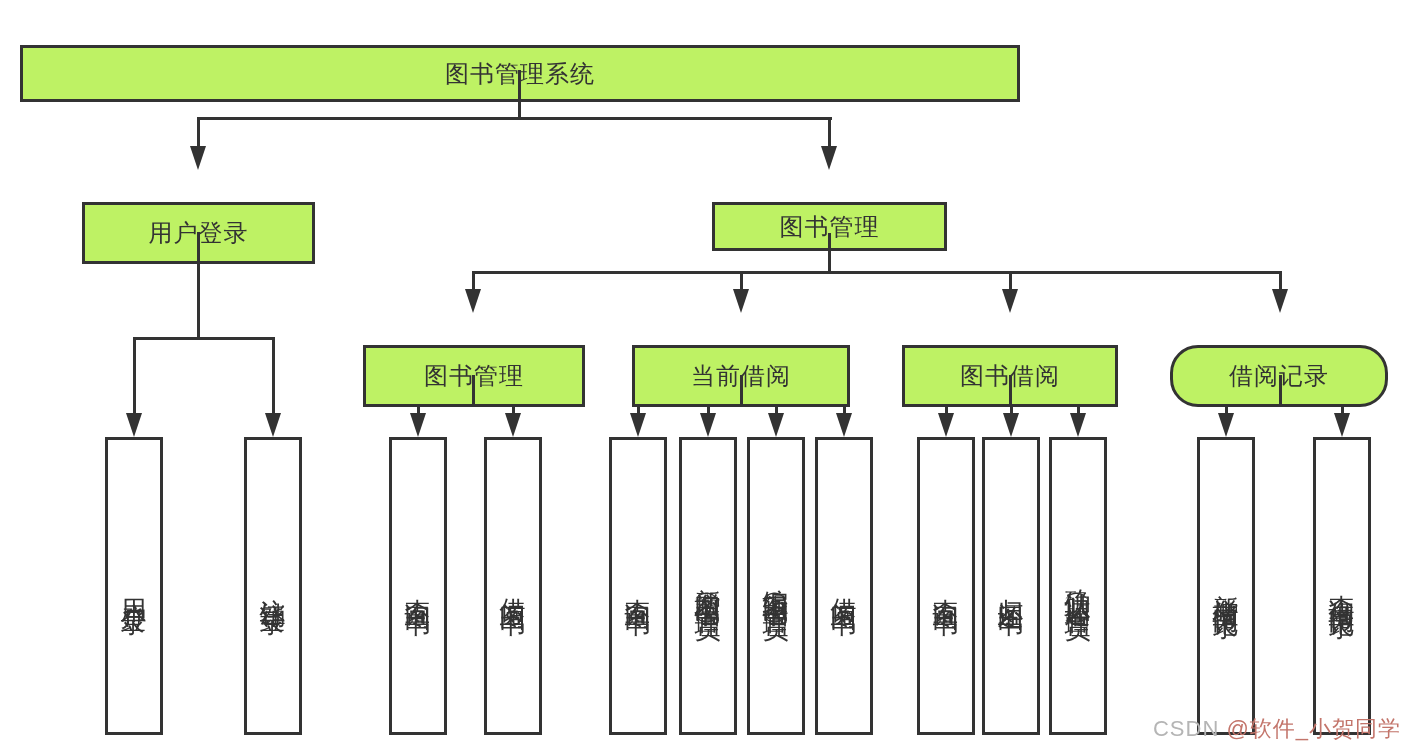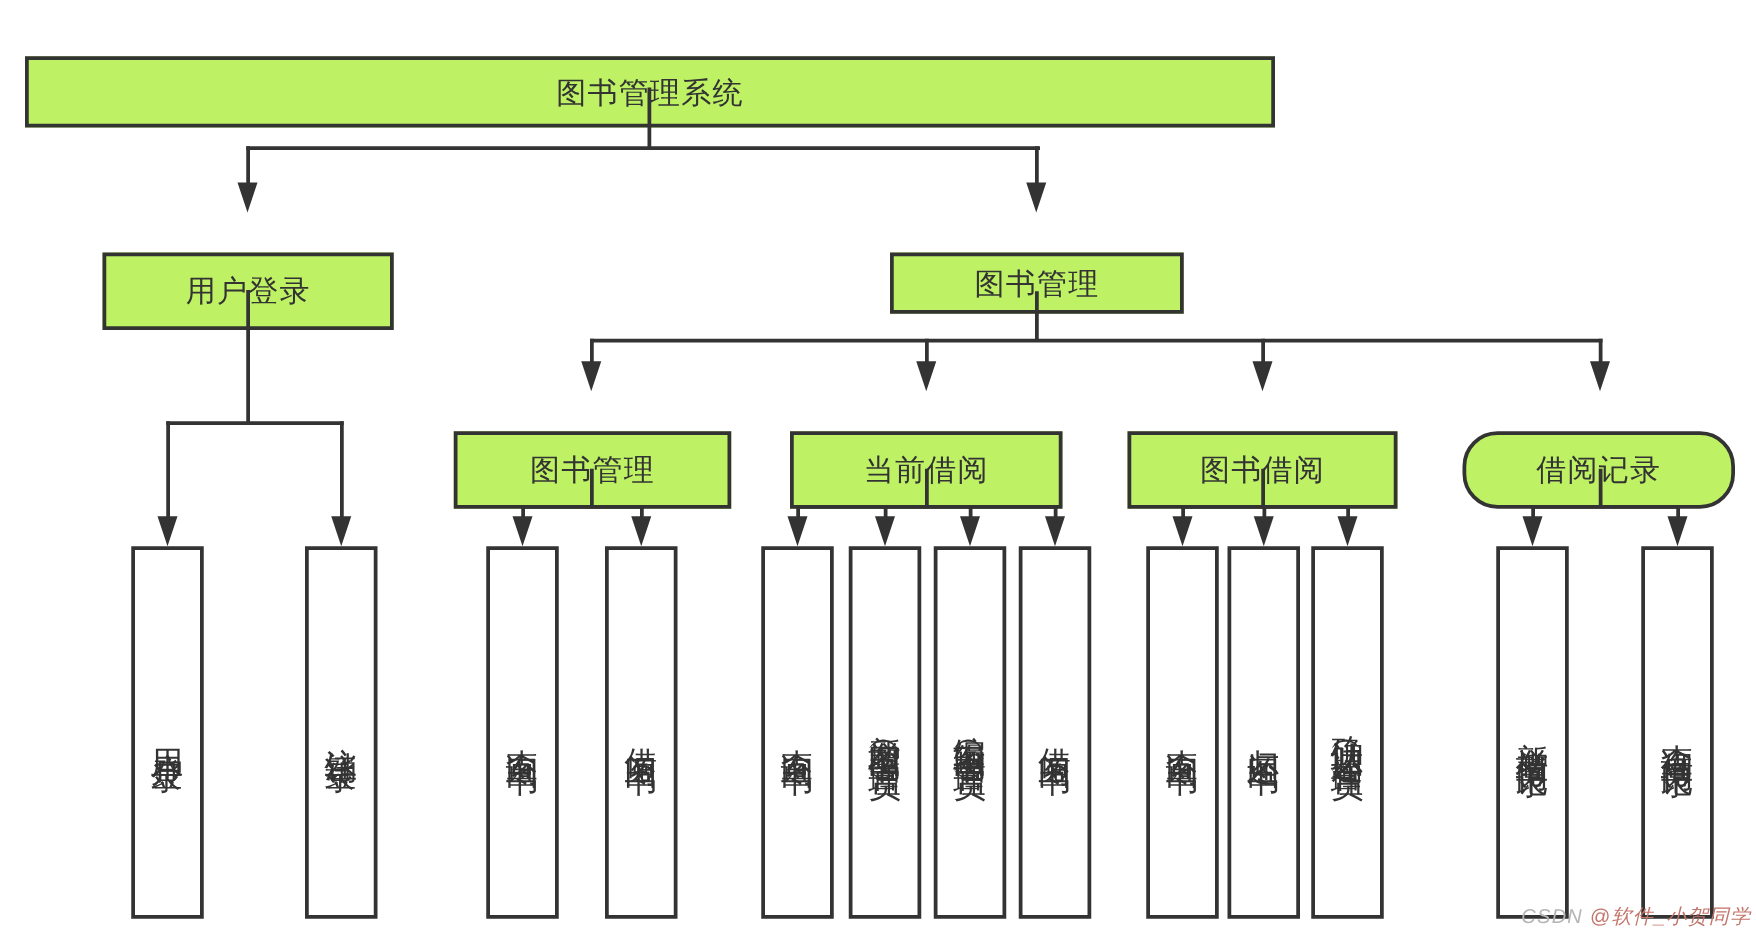--- a/index.html
+++ b/index.html
@@ -28,21 +28,21 @@
   .hline{height:3px;}
   .vline{width:3px;}
   .arw{
     position:absolute;width:0;height:0;
     border-left:8px solid transparent;
     border-right:8px solid transparent;
     border-top:24px solid #333333;
   }
   .watermark{
     position:absolute;right:4px;bottom:3px;
-    font-size:16px;white-space:nowrap;letter-spacing:1px;font-style:italic;
+    font-size:22px;white-space:nowrap;letter-spacing:1px;
   }
   .wm-brand{color:#b5b5b5;}
   .wm-handle{color:#c3756b;}
 </style>
 </head>
 <body>
 
 <div class="box-h" style="left:20px;top:13px;width:1000px;height:57px;">
   <span>图书管理系统</span>
 </div>

